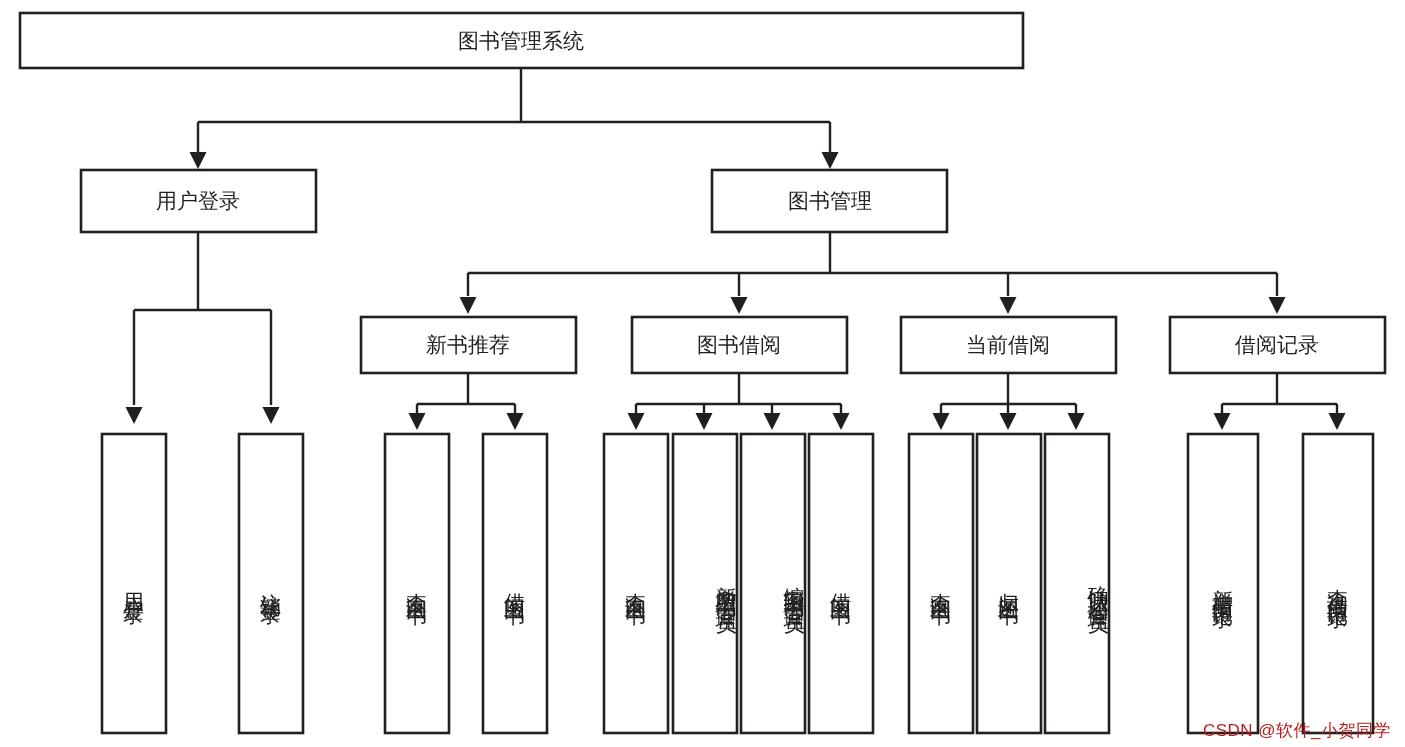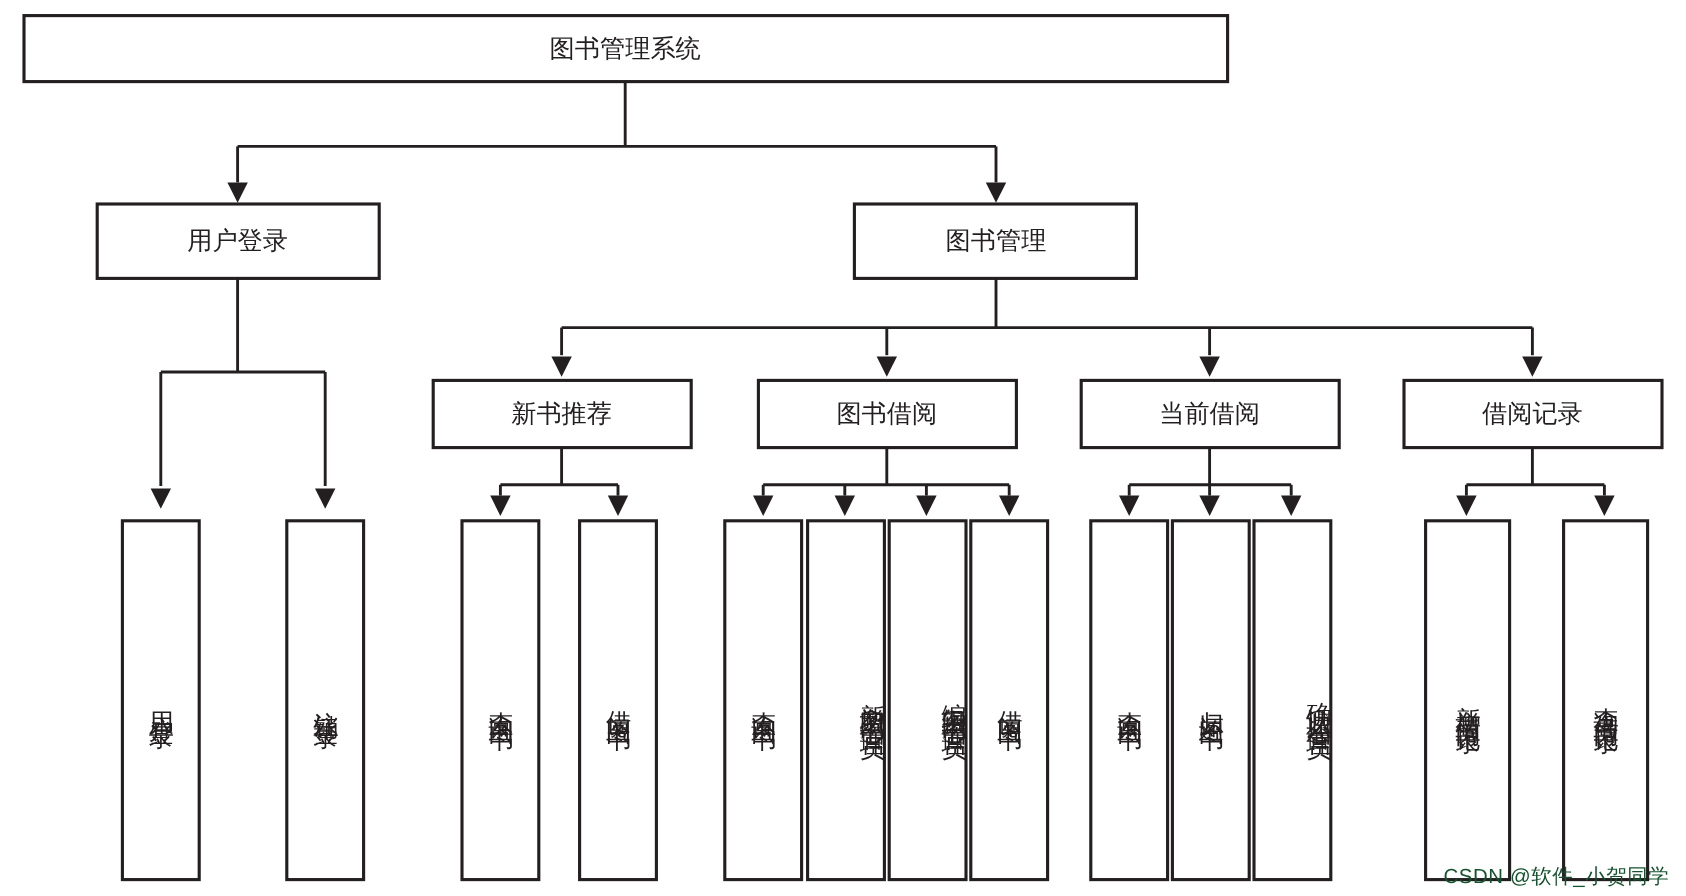--- a/index.html
+++ b/index.html
@@ -58,21 +58,21 @@
     letter-spacing: 4px;
     white-space: nowrap;
     pointer-events: none;
   }
   .watermark {
     position: absolute;
     right: 8px;
     bottom: 5px;
     font-family: "Liberation Sans", "DejaVu Sans", sans-serif;
     font-size: 17px;
-    color: #14532d;
+    color: #b91c1c;
     white-space: nowrap;
     letter-spacing: 0.5px;
     text-align: center;
   }
 </style>
 </head>
 <body>
 
 <div id="diagram-root">
 

